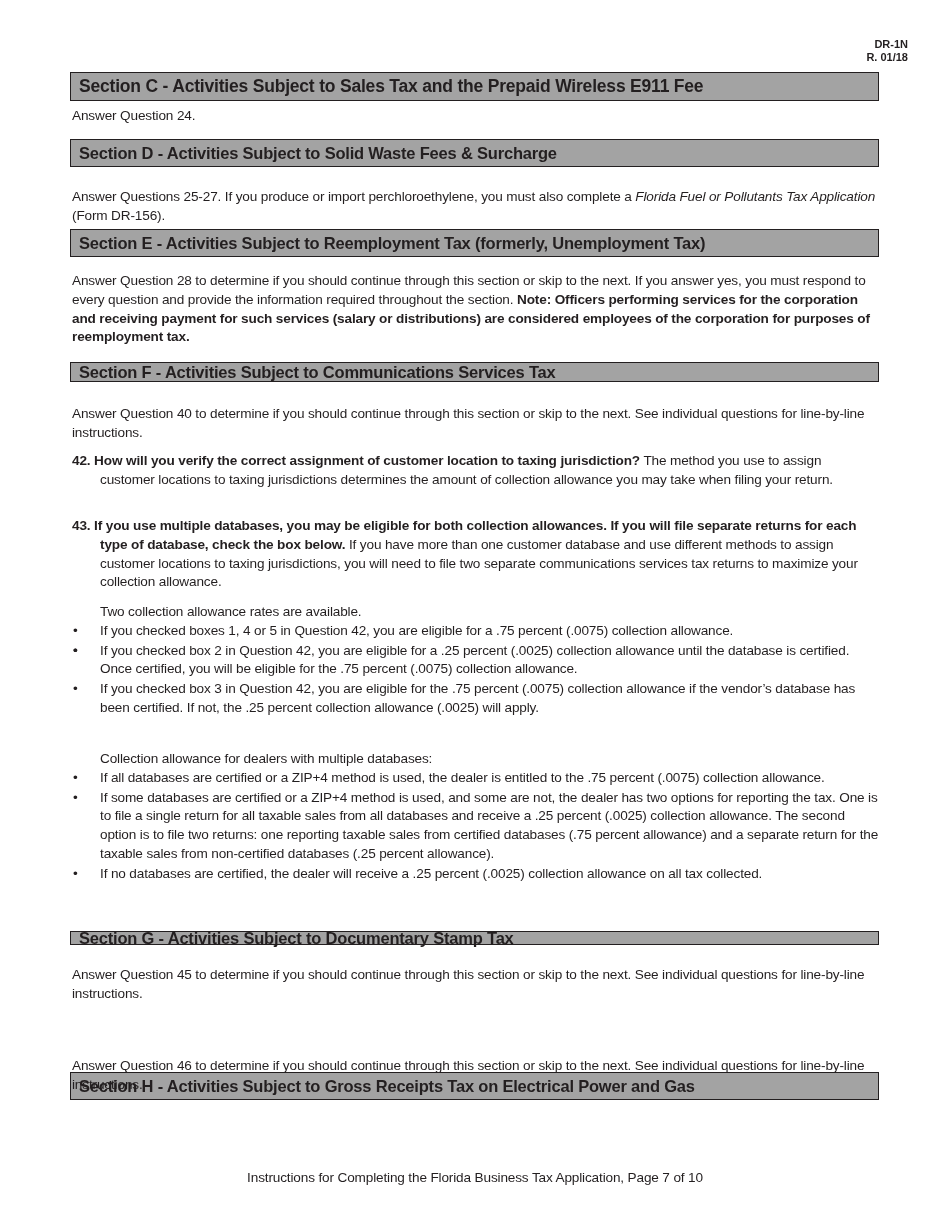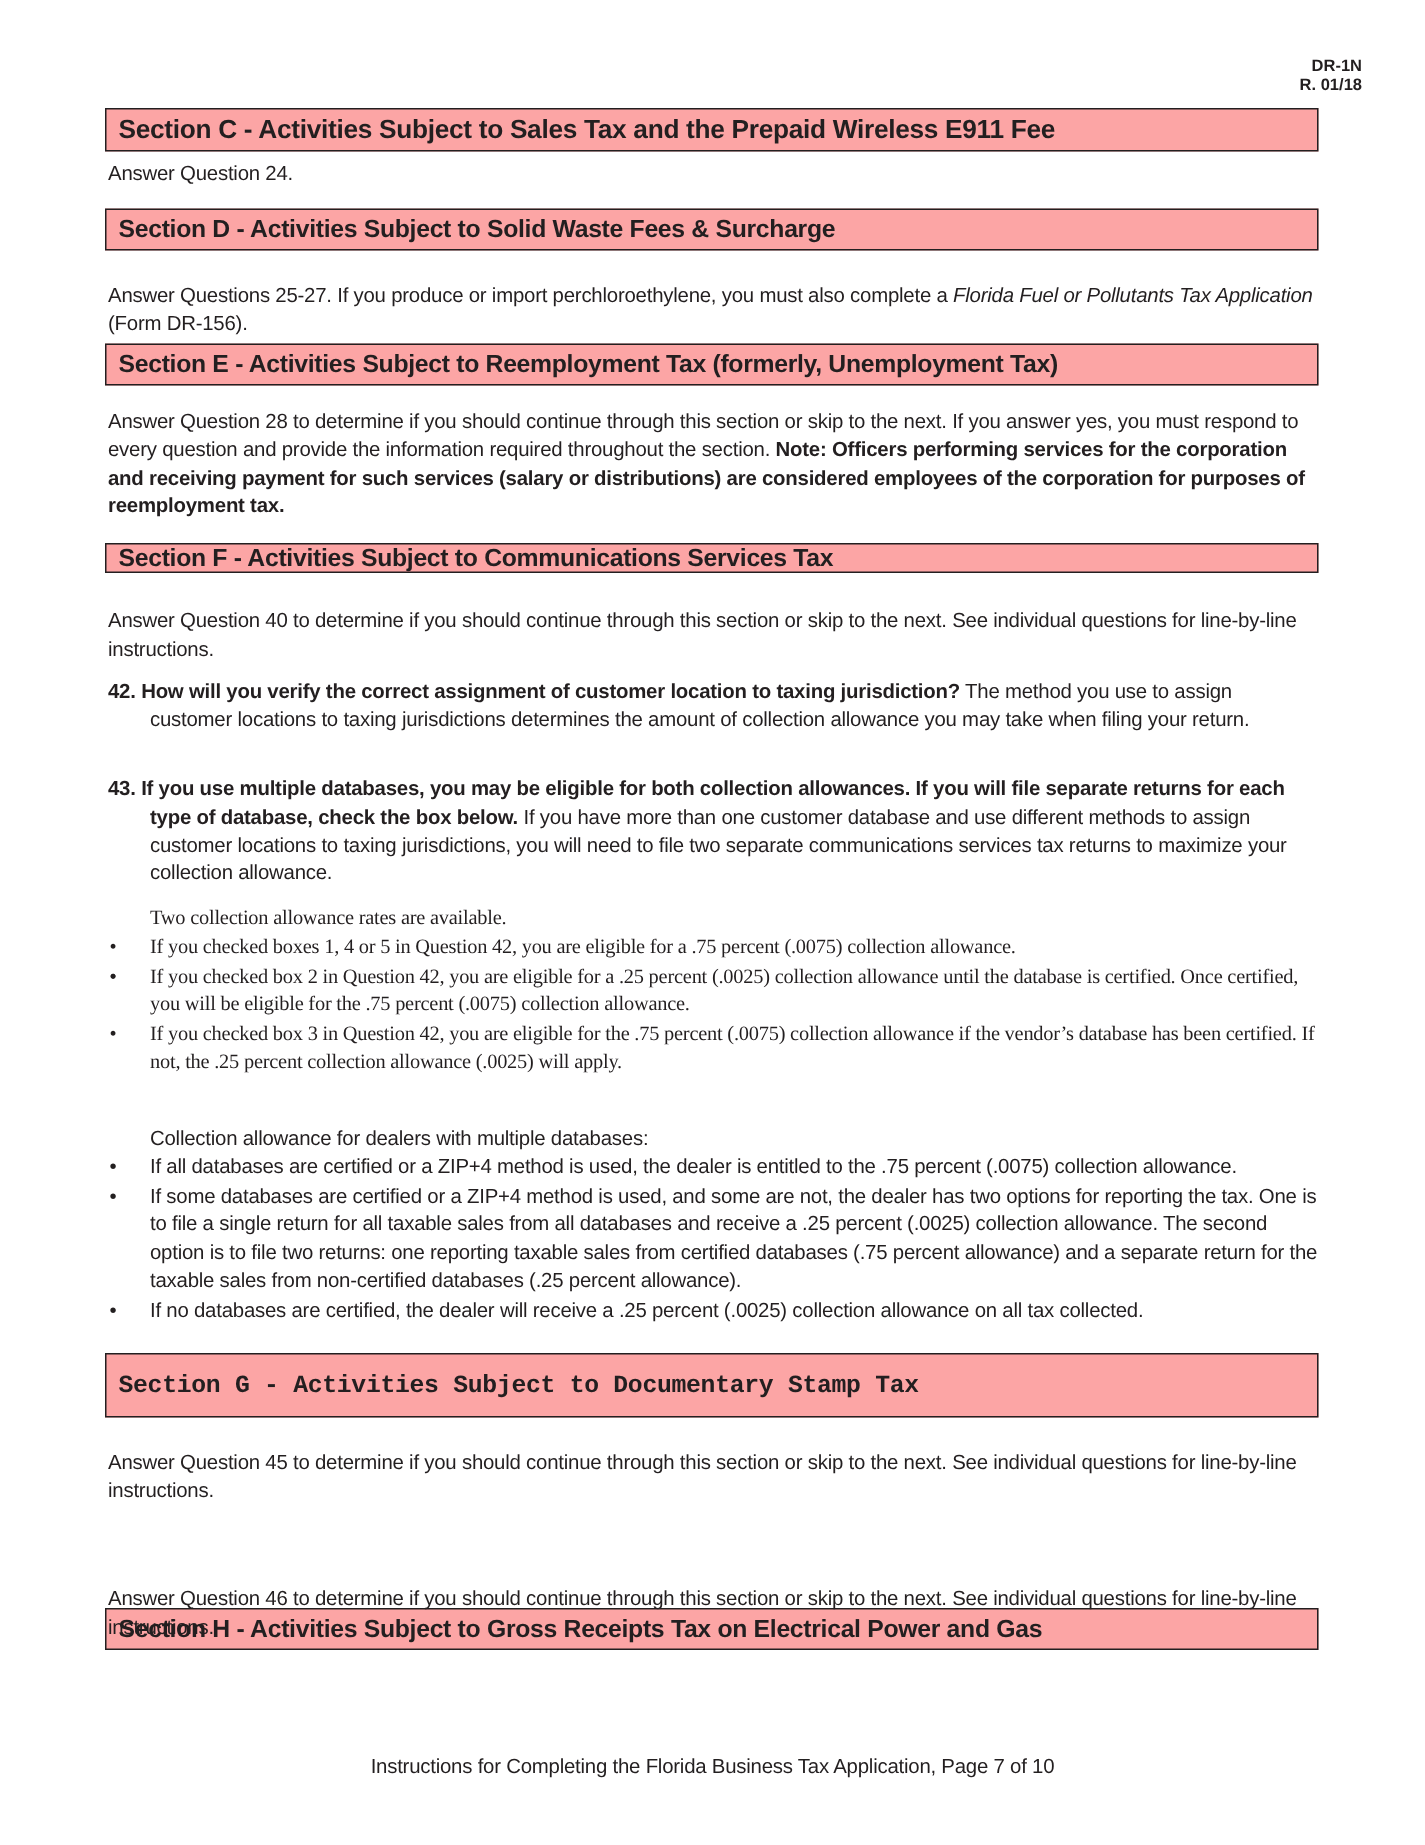--- a/index.html
+++ b/index.html
@@ -6,21 +6,21 @@
   body {
     width: 950px; height: 1230px; position: relative; overflow: hidden;
     font-family: "Liberation Sans", sans-serif; color: #231f20;
   }
   .form-id {
     position: absolute; right: 42px; top: 38px; text-align: right;
     font-weight: bold; font-size: 11px; line-height: 13px; color: #231f20;
   }
   .sec-header {
     position: absolute; left: 70px; width: 809px;
-    background: #fca5a5; border: 1px solid #231f20;
+    background: #a3a3a3; border: 1px solid #231f20;
     font-weight: bold; font-size: 16.5px; color: #231f20;
     padding-left: 8px; box-sizing: border-box;
     display: flex; align-items: center;
     letter-spacing: -0.2px;
   }
   .para {
     position: absolute; left: 72px; width: 805px;
     font-size: 13.6px; line-height: 18.8px; color: #231f20;
     letter-spacing: -0.15px;
   }
@@ -76,40 +76,40 @@
 <div class="para" style="top:405px;">Answer Question 40 to determine if you should continue through this section or skip to the next. See individual questions for line-by-line instructions.</div>
 
 <div class="q" style="top:452px;">
   <b>42.</b> <b>How will you verify the correct assignment of customer location to taxing jurisdiction?</b><span> The method you use to assign customer locations to taxing jurisdictions determines the amount of collection allowance you may take when filing your return.</span>
 </div>
 
 <div class="q" style="top:517px;">
   <b>43.</b> <b>If you use multiple databases, you may be eligible for both collection allowances. If you will file separate returns for each type of database, check the box below.</b><span> If you have more than one customer database and use different methods to assign customer locations to taxing jurisdictions, you will need to file two separate communications services tax returns to maximize your collection allowance.</span>
 </div>
 
-<div class="sub" style="top:603px;font-family:Liberation Serif, serif;">
+<div class="sub" style="top:603px;">
   <div>Two collection allowance rates are available.</div>
   <ul class="bullets" style="margin-left:-28px;">
     <li><span class="dot">•</span><span>If you checked boxes 1, 4 or 5 in Question 42, you are eligible for a .75 percent (.0075) collection allowance.</span></li>
     <li><span class="dot">•</span></li>
     <li><span class="dot">•</span><span>If you checked box 2 in Question 42, you are eligible for a .25 percent (.0025) collection allowance until the database is certified. Once certified, you will be eligible for the .75 percent (.0075) collection allowance.</span></li>
     <li><span class="dot">•</span><span>If you checked box 3 in Question 42, you are eligible for the .75 percent (.0075) collection allowance if the vendor’s database has been certified. If not, the .25 percent collection allowance (.0025) will apply.</span></li>
   </ul>
 </div>
 
 <div class="sub" style="top:750px;">
   <div>Collection allowance for dealers with multiple databases:</div>
   <ul class="bullets" style="margin-left:-28px;">
     <li><span class="dot">•</span><span>If all databases are certified or a ZIP+4 method is used, the dealer is entitled to the .75 percent (.0075) collection allowance.</span></li>
     <li><span class="dot">•</span><span>If some databases are certified or a ZIP+4 method is used, and some are not, the dealer has two options for reporting the tax. One is to file a single return for all taxable sales from all databases and receive a .25 percent (.0025) collection allowance. The second option is to file two returns: one reporting taxable sales from certified databases (.75 percent allowance) and a separate return for the taxable sales from non-certified databases (.25 percent allowance).</span></li>
     <li><span class="dot">•</span><span>If no databases are certified, the dealer will receive a .25 percent (.0025) collection allowance on all tax collected.</span></li>
   </ul>
 </div>
 
-<div class="sec-header" style="top:902px;height:43px;font-family:Liberation Mono, monospace;">
+<div class="sec-header" style="top:931px;height:14px;">
   <span>Section G - Activities Subject to Documentary Stamp Tax</span>
 </div>
 <div class="para" style="top:966px;">Answer Question 45 to determine if you should continue through this section or skip to the next. See individual questions for line-by-line instructions.</div>
 
 <div class="sec-header" style="top:1072px;height:28px;">
   <span>Section H - Activities Subject to Gross Receipts Tax on Electrical Power and Gas</span>
 </div>
 <div class="para" style="top:1057px;">Answer Question 46 to determine if you should continue through this section or skip to the next. See individual questions for line-by-line instructions.</div>
 
 <div class="footer">Instructions for Completing the Florida Business Tax Application, Page 7 of 10</div>

